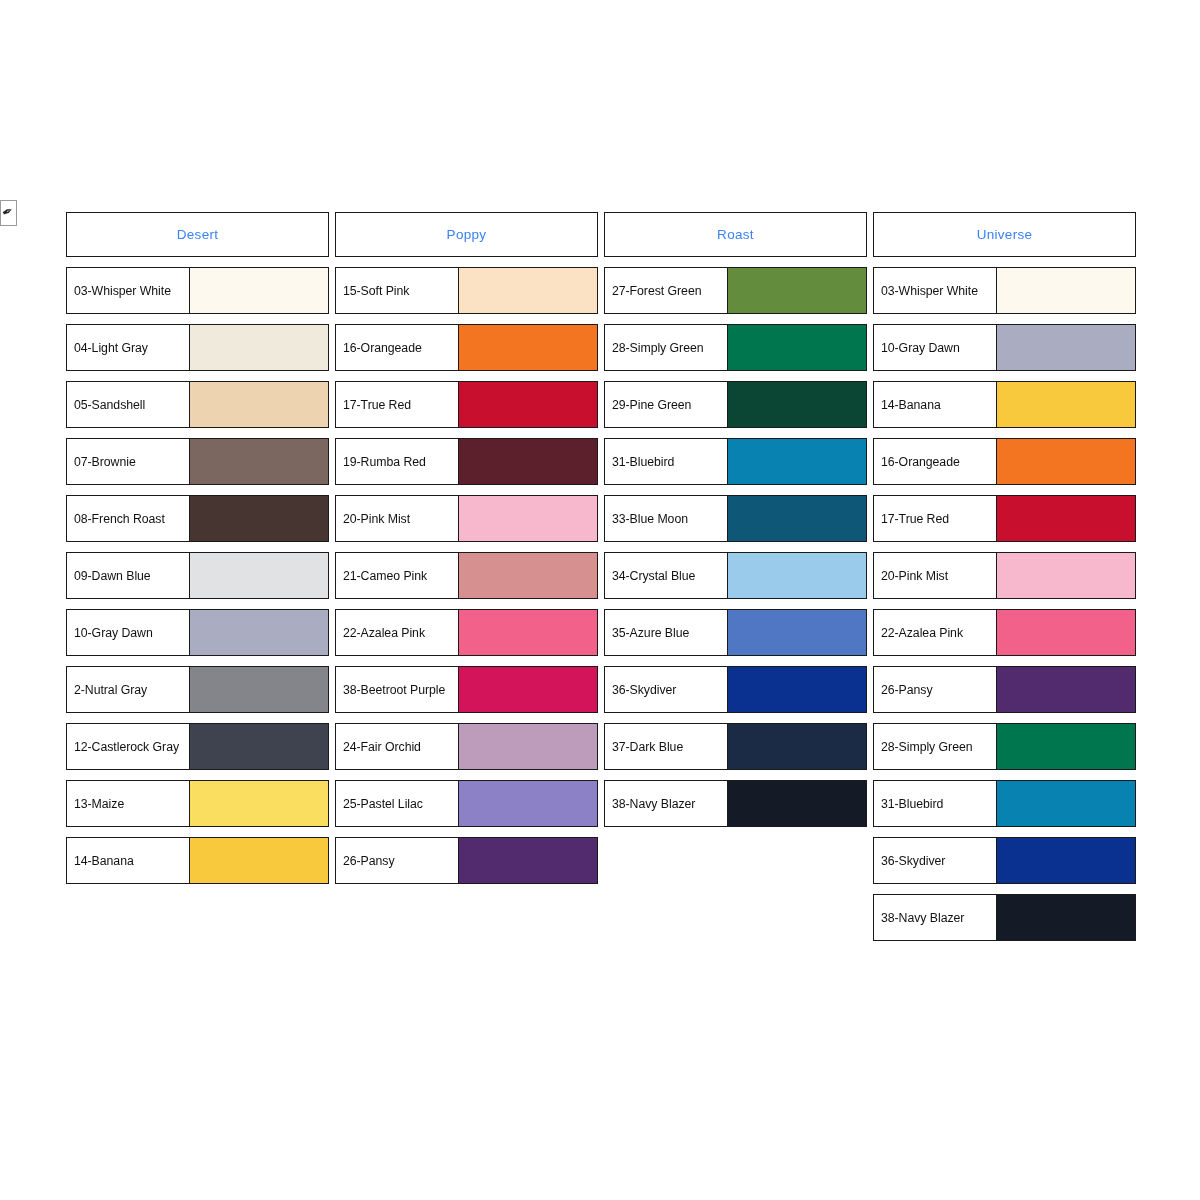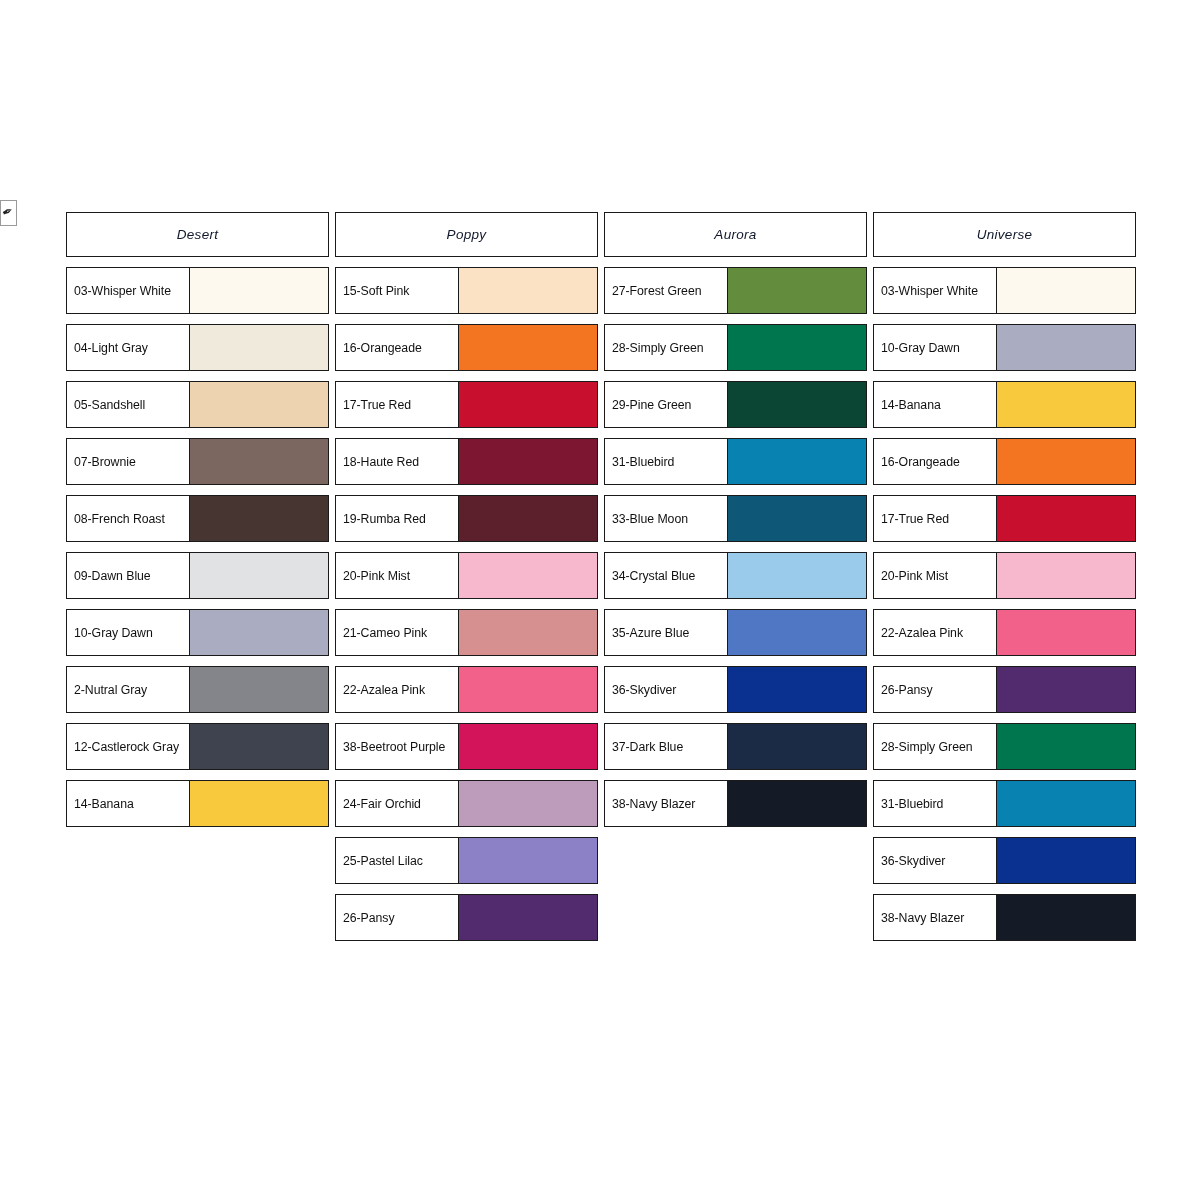--- a/index.html
+++ b/index.html
@@ -67,23 +67,22 @@
     border: 1.6px solid #1a1a1a;
     background: #ffffff;
     box-sizing: border-box;
     display: flex;
     align-items: center;
     justify-content: center;
     margin-bottom: 10px;
   }
   .column-header-label {
     font-size: 13.5px;
-    color: #0f172a;
+    color: #3b82f6;
     letter-spacing: 0.3px;
-    font-style: italic;
   }
 
   .swatch-row {
     display: flex;
     height: 47px;
     border: 1.6px solid #1a1a1a;
     box-sizing: border-box;
     background: #a21caf;
     margin-bottom: 10px;
   }
@@ -174,20 +173,26 @@
           <div class="swatch-chip" style="background-color: rgb(131, 133, 138);"></div>
         </div>
         <div class="swatch-row">
           <div class="swatch-name">
             <span>12-Castlerock Gray</span>
           </div>
           <div class="swatch-chip" style="background-color: rgb(63, 67, 80);"></div>
         </div>
         <div class="swatch-row">
           <div class="swatch-name">
+            <span>13-Maize</span>
+          </div>
+          <div class="swatch-chip" style="background-color: rgb(249, 222, 96);"></div>
+        </div>
+        <div class="swatch-row">
+          <div class="swatch-name">
             <span>14-Banana</span>
           </div>
           <div class="swatch-chip" style="background-color: rgb(248, 201, 60);"></div>
         </div>
       </div>
       <div class="color-column">
         <div class="column-header">
           <span class="column-header-label">Poppy</span>
         </div>
         <div class="swatch-row">
@@ -203,26 +208,20 @@
           <div class="swatch-chip" style="background-color: rgb(244, 117, 33);"></div>
         </div>
         <div class="swatch-row">
           <div class="swatch-name">
             <span>17-True Red</span>
           </div>
           <div class="swatch-chip" style="background-color: rgb(200, 16, 46);"></div>
         </div>
         <div class="swatch-row">
           <div class="swatch-name">
-            <span>18-Haute Red</span>
-          </div>
-          <div class="swatch-chip" style="background-color: rgb(125, 22, 49);"></div>
-        </div>
-        <div class="swatch-row">
-          <div class="swatch-name">
             <span>19-Rumba Red</span>
           </div>
           <div class="swatch-chip" style="background-color: rgb(92, 31, 44);"></div>
         </div>
         <div class="swatch-row">
           <div class="swatch-name">
             <span>20-Pink Mist</span>
           </div>
           <div class="swatch-chip" style="background-color: rgb(247, 184, 206);"></div>
         </div>
@@ -258,21 +257,21 @@
         </div>
         <div class="swatch-row">
           <div class="swatch-name">
             <span>26-Pansy</span>
           </div>
           <div class="swatch-chip" style="background-color: rgb(82, 42, 110);"></div>
         </div>
       </div>
       <div class="color-column">
         <div class="column-header">
-          <span class="column-header-label">Aurora</span>
+          <span class="column-header-label">Roast</span>
         </div>
         <div class="swatch-row">
           <div class="swatch-name">
             <span>27-Forest Green</span>
           </div>
           <div class="swatch-chip" style="background-color: rgb(99, 140, 60);"></div>
         </div>
         <div class="swatch-row">
           <div class="swatch-name">
             <span>28-Simply Green</span>

